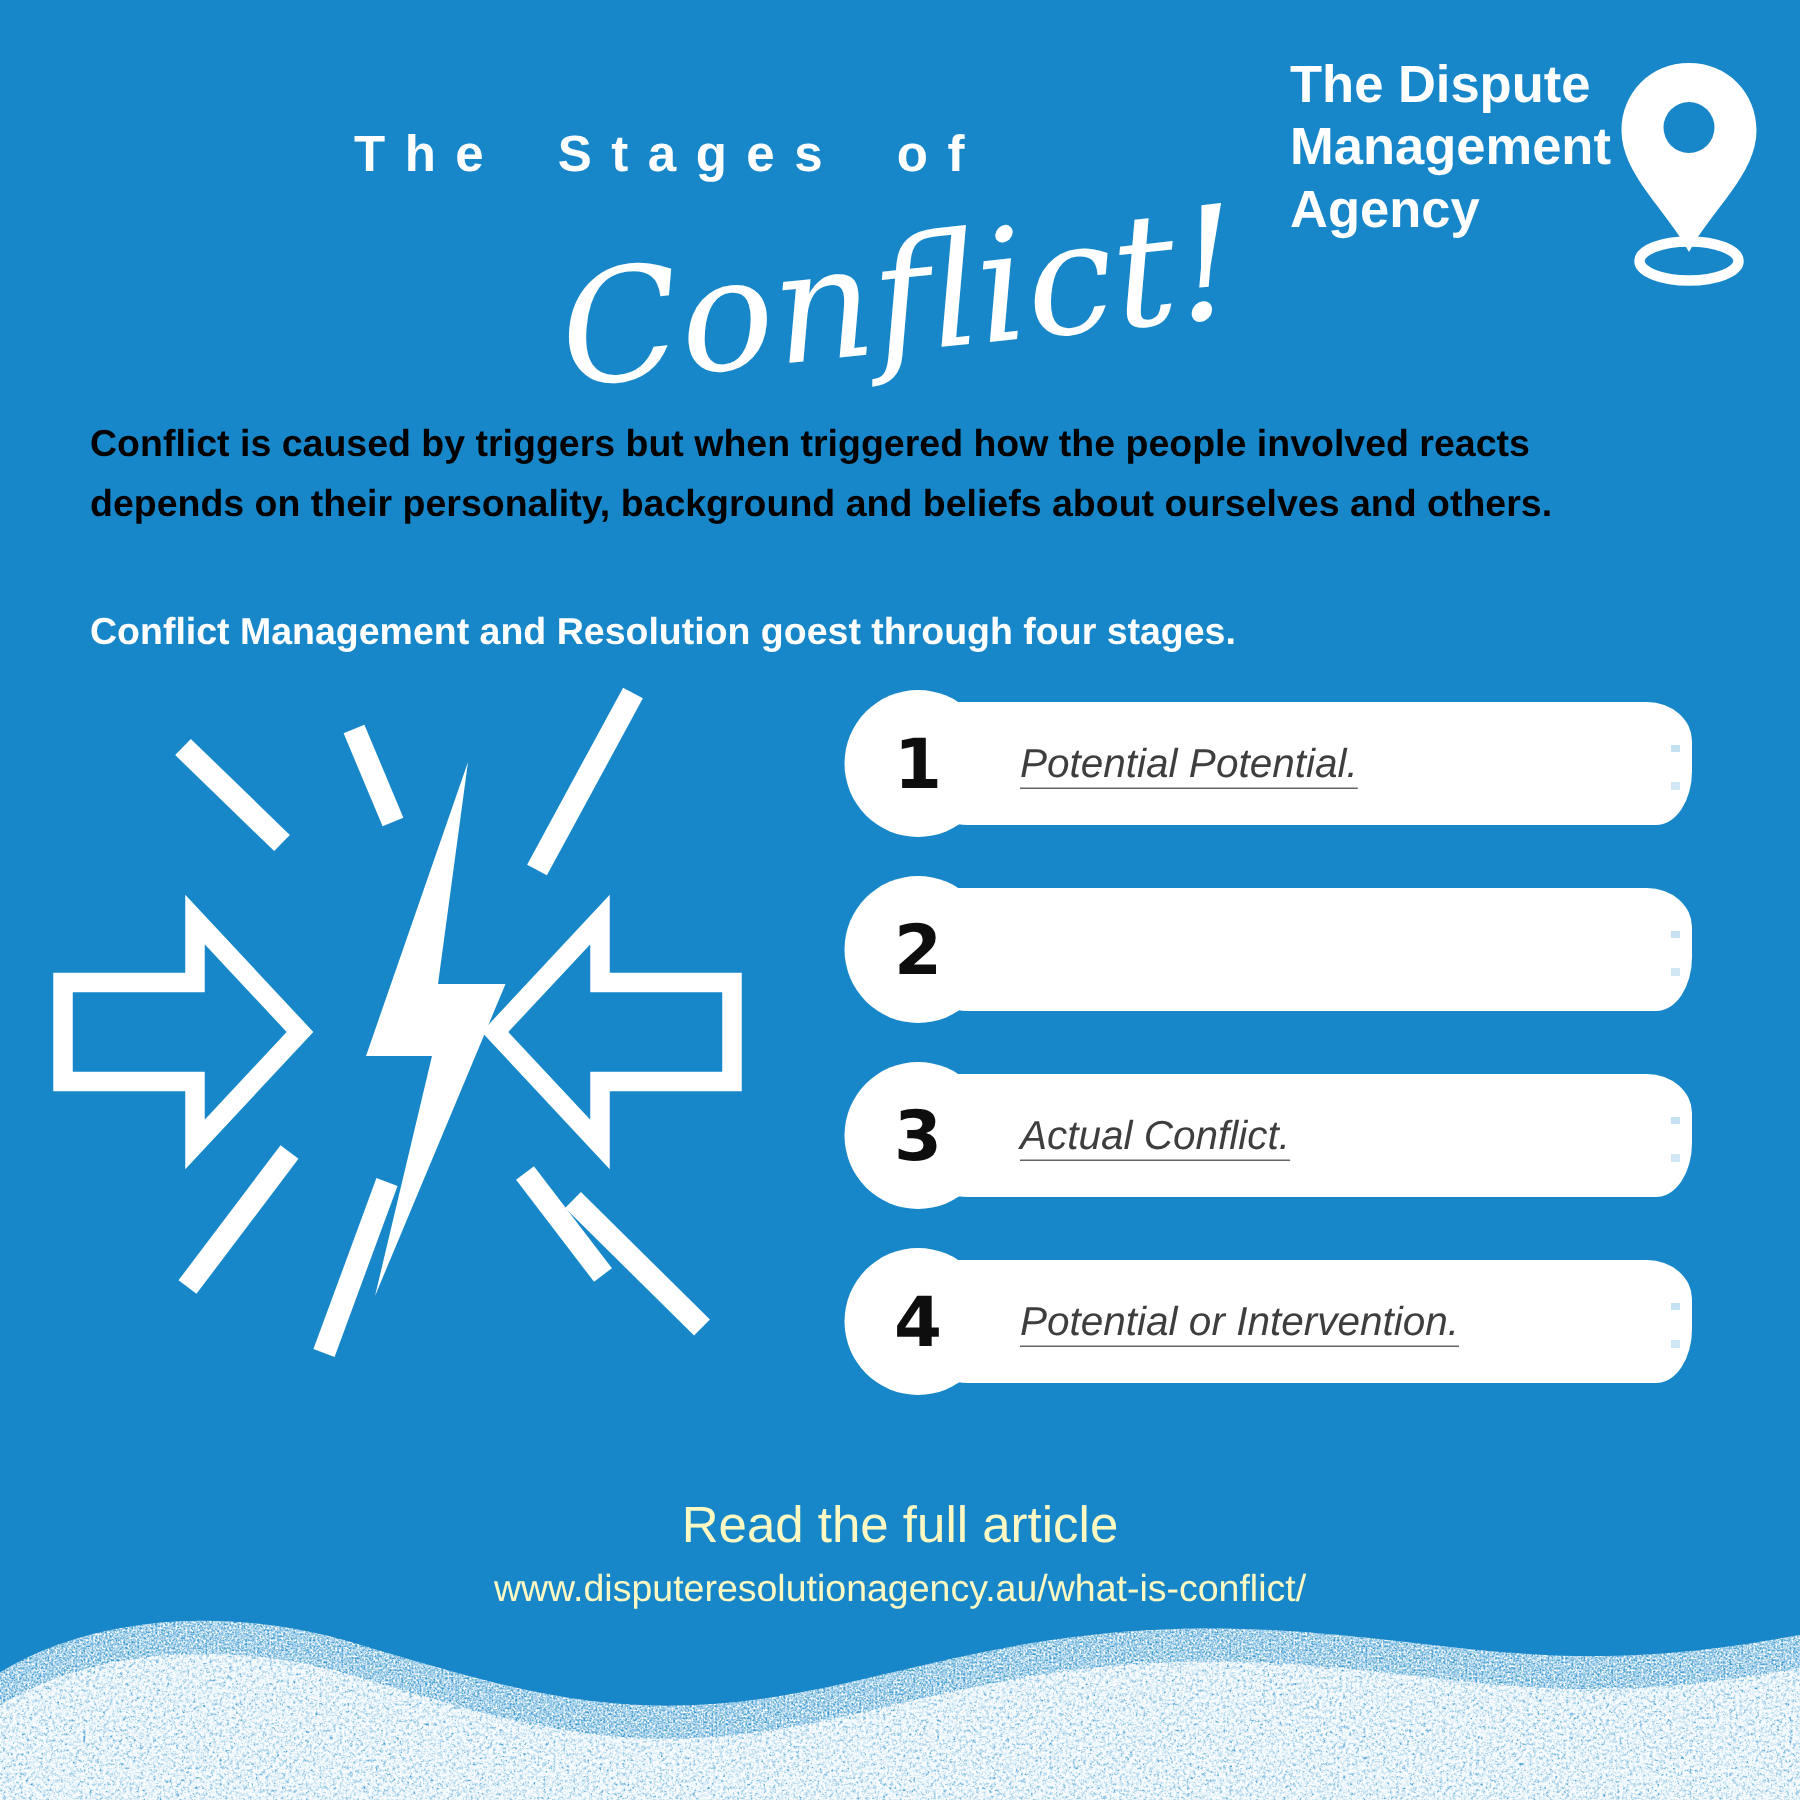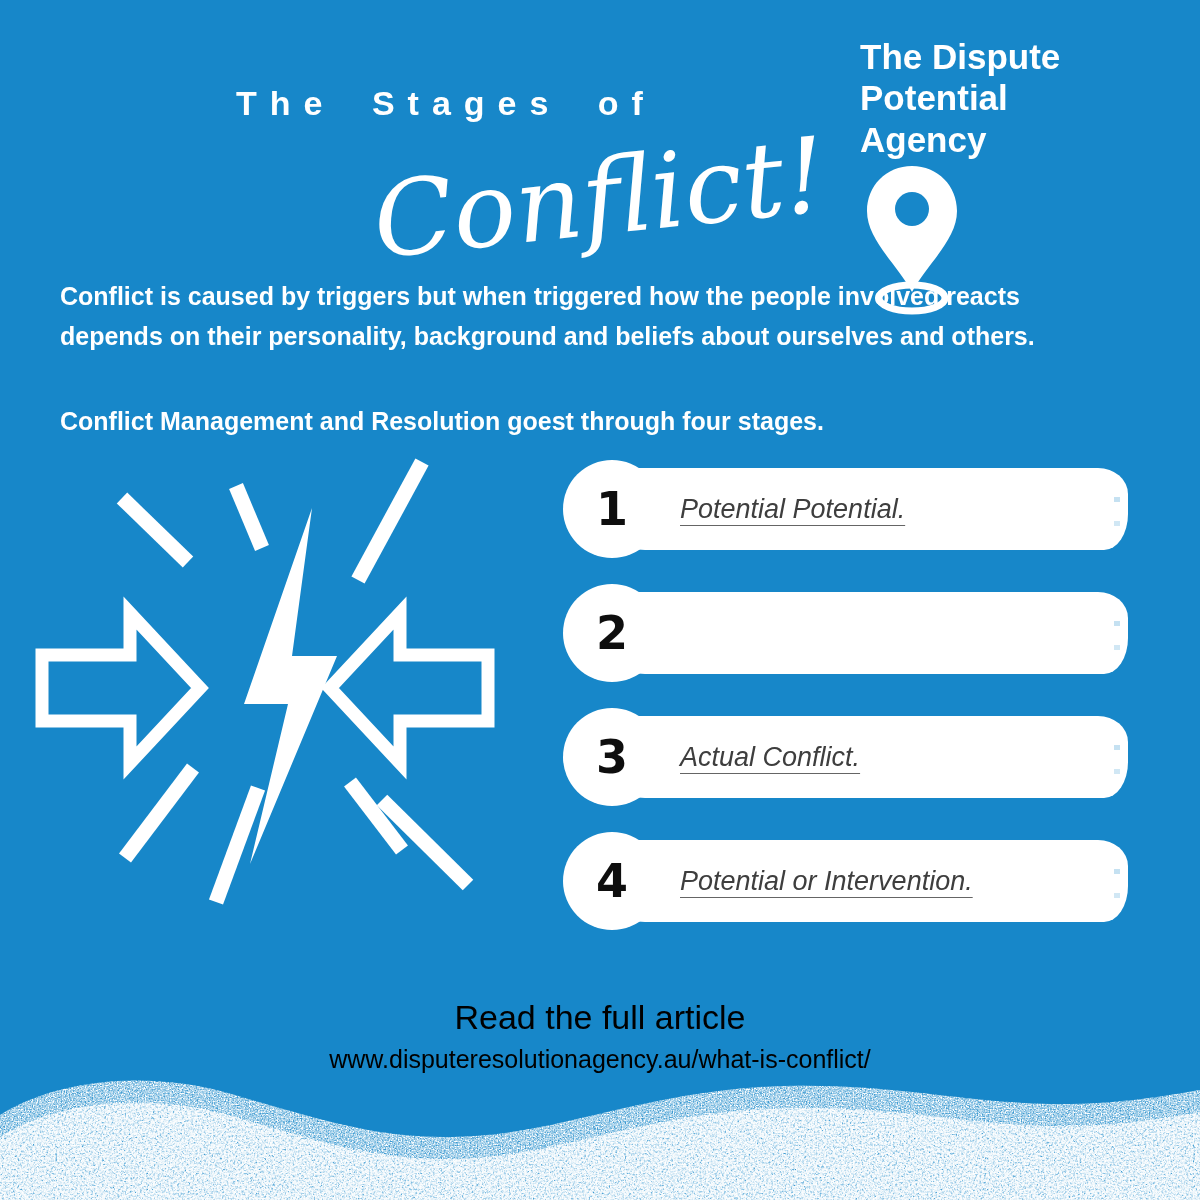--- a/index.html
+++ b/index.html
@@ -17,28 +17,28 @@
   }
   .script-title {
     position:absolute; top:118px; left:230px; width:740px; height:170px;
     text-align:center; color:#ffffff;
     font-family:"DejaVu Serif", serif; font-style:italic; font-weight:500;
     font-size:104px; line-height:160px;
     transform:rotate(-6deg);
   }
 
   
-  .logo { position:absolute; top:36px; left:860px; display:flex; gap:0;flex-direction:column; }
+  .logo { position:absolute; top:36px; left:860px; display:flex; gap:0; }
   .logo-text { color:#ffffff; font-weight:bold; font-size:35px; line-height:1.18; }
   .logo-pin { width:104px; height:158px; }
 
   
   .intro {
     position:absolute; top:276px; left:60px; width:1030px;
-    color:#ffffff; font-weight:bold; font-size:25px; line-height:40px;
+    color:#000000; font-weight:bold; font-size:25px; line-height:40px;
   }
   .subheading {
     position:absolute; top:395px; left:60px; width:1030px;
     color:#ffffff; font-weight:bold; font-size:25px;margin-top:12px;
   }
 
   
   .art { position:absolute; top:450px; left:30px; width:490px; height:500px; }
 
   
@@ -67,39 +67,39 @@
   }
   .stage .label {
     position:absolute; left:117px; top:0; height:98px; right:20px;
     display:flex; align-items:center;
     font-style:italic; font-size:27px; color:#3e3e3e;
     text-decoration:underline; text-decoration-thickness:1px;
     text-underline-offset:7px; text-decoration-color:rgba(62,62,62,.8);
   }
 
   
-  .footer { position:absolute; top:998px; left:0; width:1200px; text-align:center; color:#000000; }
+  .footer { position:absolute; top:998px; left:0; width:1200px; text-align:center; color:#fef9c3; }
   .footer .cta { font-size:34px; }
   .footer .url { font-size:25px; margin-top:8px; }
 
   
   .wave { position:absolute; left:0; bottom:0; width:1200px; height:160px; }
 </style>
 </head>
 <body>
 
 <div class="canvas">
 
   <div class="kicker">The Stages of</div>
   <div class="script-title">Conflict!</div>
 
   <div class="logo">
     <div class="logo-text">
       <div>The Dispute</div>
-      <div>Potential</div>
+      <div>Management</div>
       <div>Agency</div>
     </div>
     <svg class="logo-pin" viewBox="0 0 104 158">
       <ellipse cx="52" cy="138" rx="33" ry="13" fill="none" stroke="#ffffff" stroke-width="7"></ellipse>
       <path d="M52 6 C26 6 7 26 7 51 C7 80 37 104 52 132 C67 104 97 80 97 51 C97 26 78 6 52 6 Z" fill="#ffffff"></path>
       <circle cx="52" cy="49" r="17" fill="#1787c9"></circle>
     </svg>
   </div>
 
   <div class="intro">

